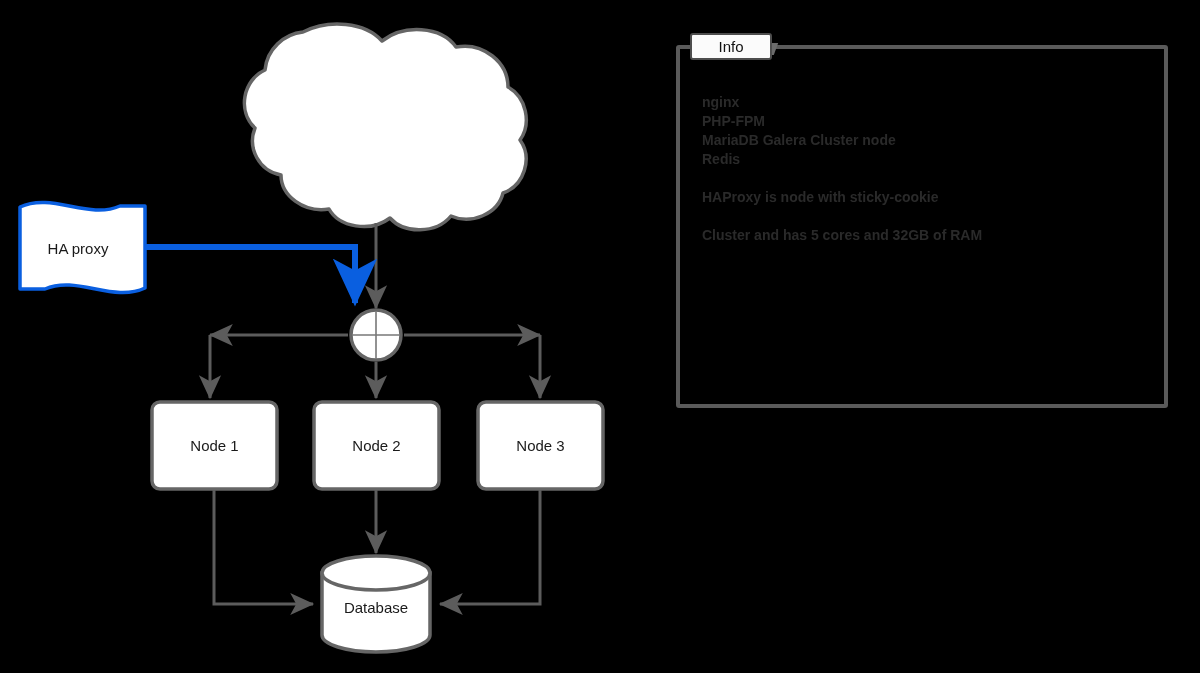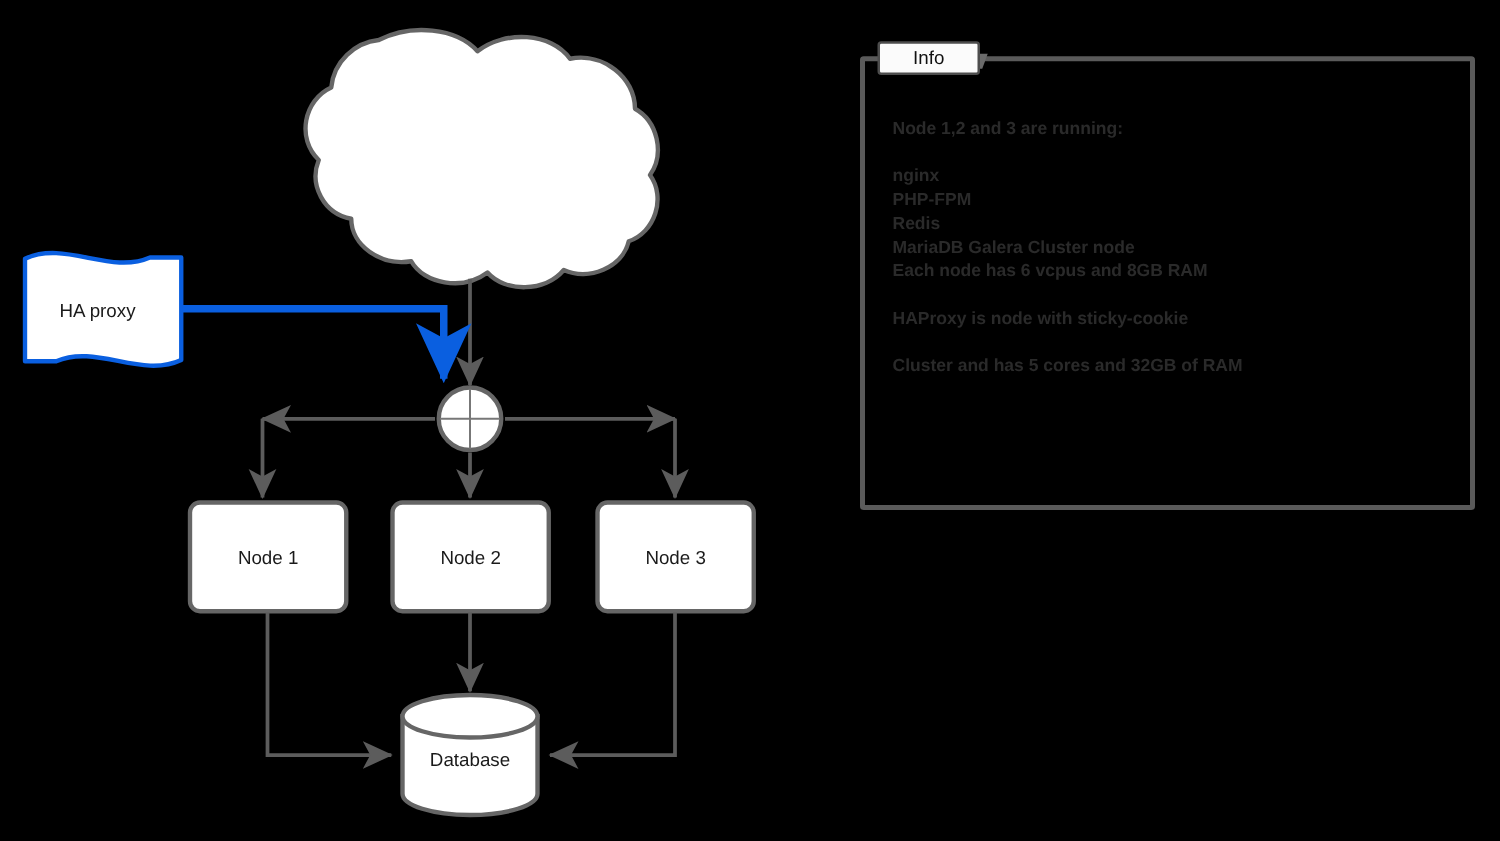--- a/index.html
+++ b/index.html
@@ -45,21 +45,20 @@
   .info-panel {
     position: absolute;
     left: 676px;
     top: 45px;
     width: 492px;
     height: 363px;
     box-sizing: border-box;
     border: 4px solid #5a5a5a;
     border-radius: 3px;
     background: #000000;
-    margin-left: 12px;
   }
   .info-tab {
     position: absolute;
     left: 10px;
     top: -16px;
     width: 82px;
     height: 27px;
     box-sizing: border-box;
     background: #fbfbfb;
     border: 2px solid #4d4d4d;
@@ -184,28 +183,26 @@
       <ellipse cx="376" cy="573" rx="54" ry="17" fill="#ffffff" stroke="#666666" stroke-width="3.5"></ellipse>
       <text class="shape-label" x="376" y="609">Database</text>
     </g>
   </svg>
 
   <div class="info-panel">
     <div class="info-tab-fold"></div>
     <div class="info-tab">Info</div>
 
     <div class="info-body">
-      <p class="info-heading">Node 1,2 and 3 are running:</p>
 
       <ul class="info-list">
         <li>nginx</li>
         <li>PHP-FPM</li>
+        <li>MariaDB Galera Cluster node</li>
         <li>Redis</li>
-        <li>MariaDB Galera Cluster node</li>
-        <li>Each node has 6 vcpus and 8GB RAM</li>
       </ul>
 
       <p class="info-line">HAProxy is node with sticky-cookie</p>
 
 
       <p class="info-para">
         <span class="info-para-line">Cluster and has 5 cores and 32GB of RAM</span>
       </p>
     </div>
   </div>

